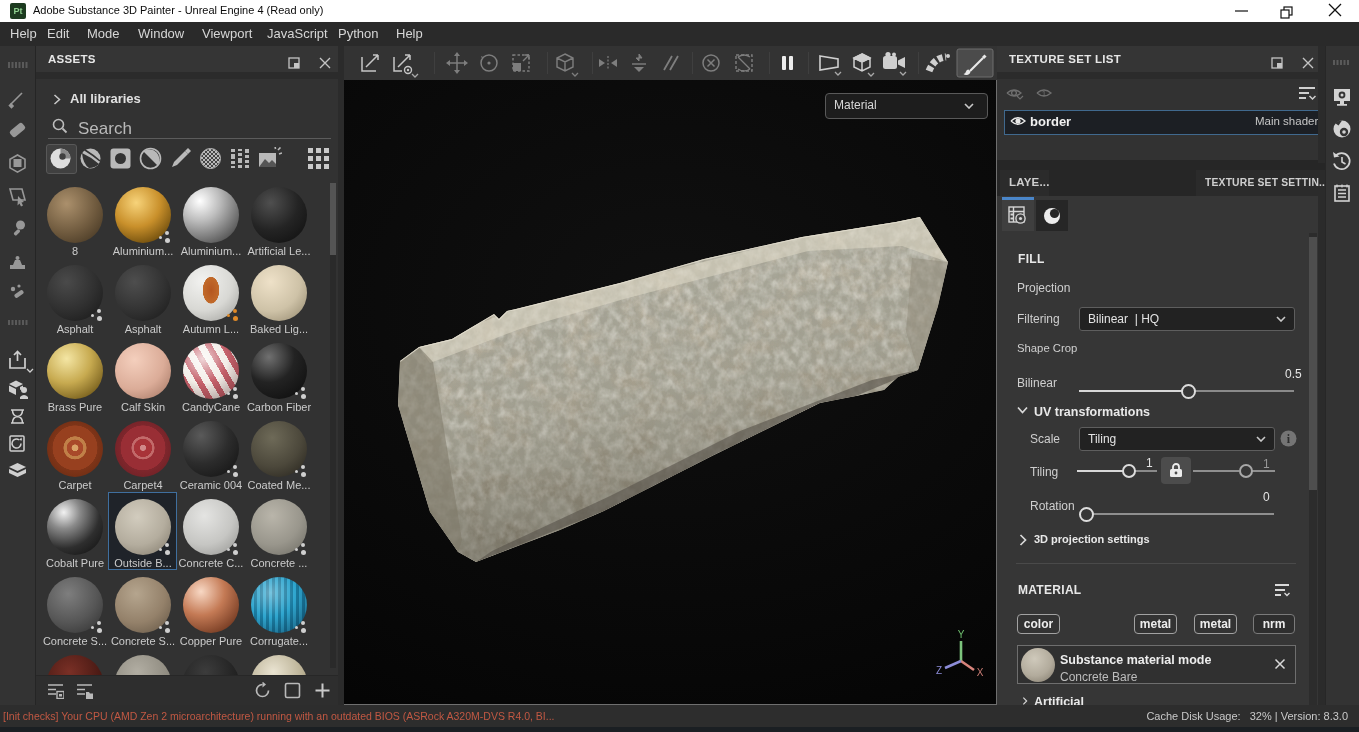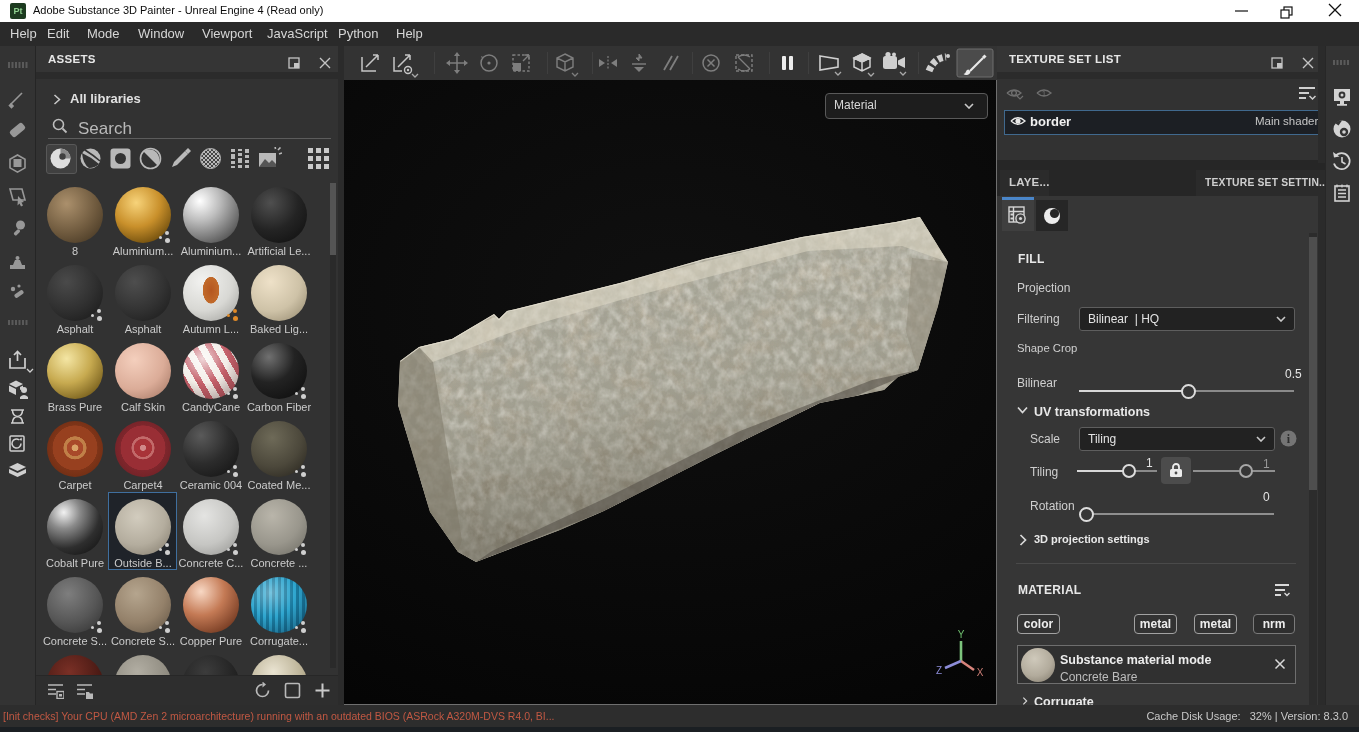--- a/index.html
+++ b/index.html
@@ -743,21 +743,21 @@
   <div class="abs" style="left:1017px;top:645px;width:277px;height:37px;background:#303030;border:1px solid #6e6e6e"></div>
   <div class="abs" style="left:1021px;top:648px;width:34px;height:34px;border-radius:50%;background:radial-gradient(circle at 40% 32%, #cfc9bb, #b2ab9c 55%, #7d7668)"></div>
   <div class="abs" style="left:1060px;top:653px;font-size:12.5px;font-weight:bold;color:#ededed">Substance material mode</div>
   <div class="abs" style="left:1060px;top:670px;font-size:12px;color:#bdbdbd">Concrete Bare</div>
   <svg class="abs" style="left:1274px;top:658px;width:12px;height:12px" viewBox="0 0 12 12">
       <path d="M1.5 1.5 L10.5 10.5 M10.5 1.5 L1.5 10.5" stroke="#d9d9d9" stroke-width="1.5"></path>
     </svg>
   <svg class="abs" style="left:1021px;top:697px;width:8px;height:8px" viewBox="0 0 8 12">
       <path d="M1.5 1 L6.5 6 L1.5 11" fill="none" stroke="#d9d9d9" stroke-width="1.7"></path>
     </svg>
-  <div class="abs" style="left:1034px;top:695px;font-size:12.5px;font-weight:bold;color:#e9e9e9">Corrugate</div>
+  <div class="abs" style="left:1034px;top:695px;font-size:12.5px;font-weight:bold;color:#e9e9e9">Artificial</div>
 
   <div class="abs" style="left:1309px;top:233px;width:8px;height:472px;background:#2c2c2c"></div>
   <div class="abs" style="left:1309px;top:237px;width:8px;height:253px;background:#4e4e4e"></div>
 
   <div id="rightstrip" class="abs"></div>
 
   <div id="status" class="abs">
     <span class="warn">[Init checks] Your CPU (AMD Zen 2 microarchitecture) running with an outdated BIOS (ASRock A320M-DVS R4.0, BI...</span>
     <span class="right">Cache Disk Usage:&nbsp;&nbsp;&nbsp;32% | Version: 8.3.0</span>
   </div>

